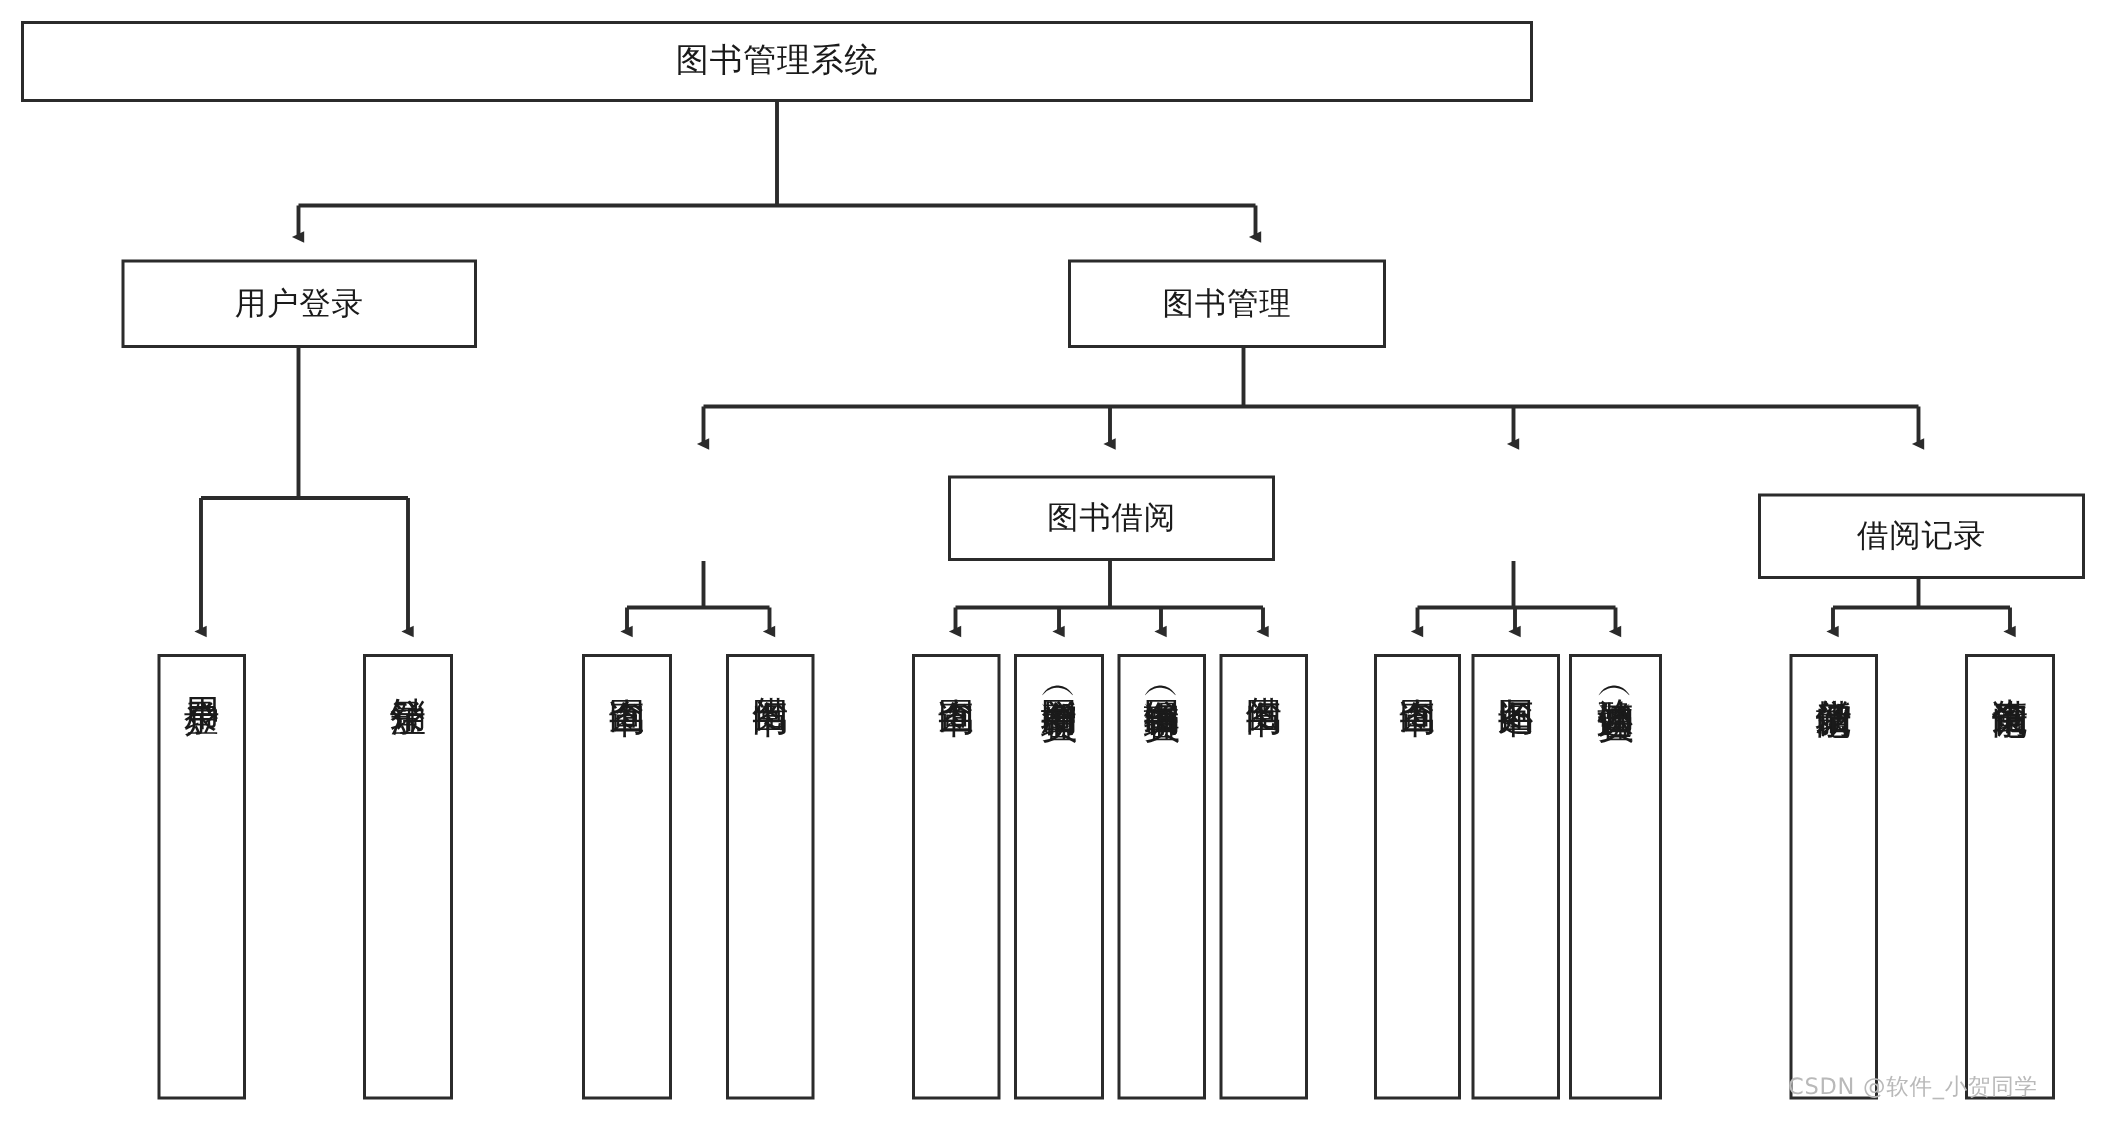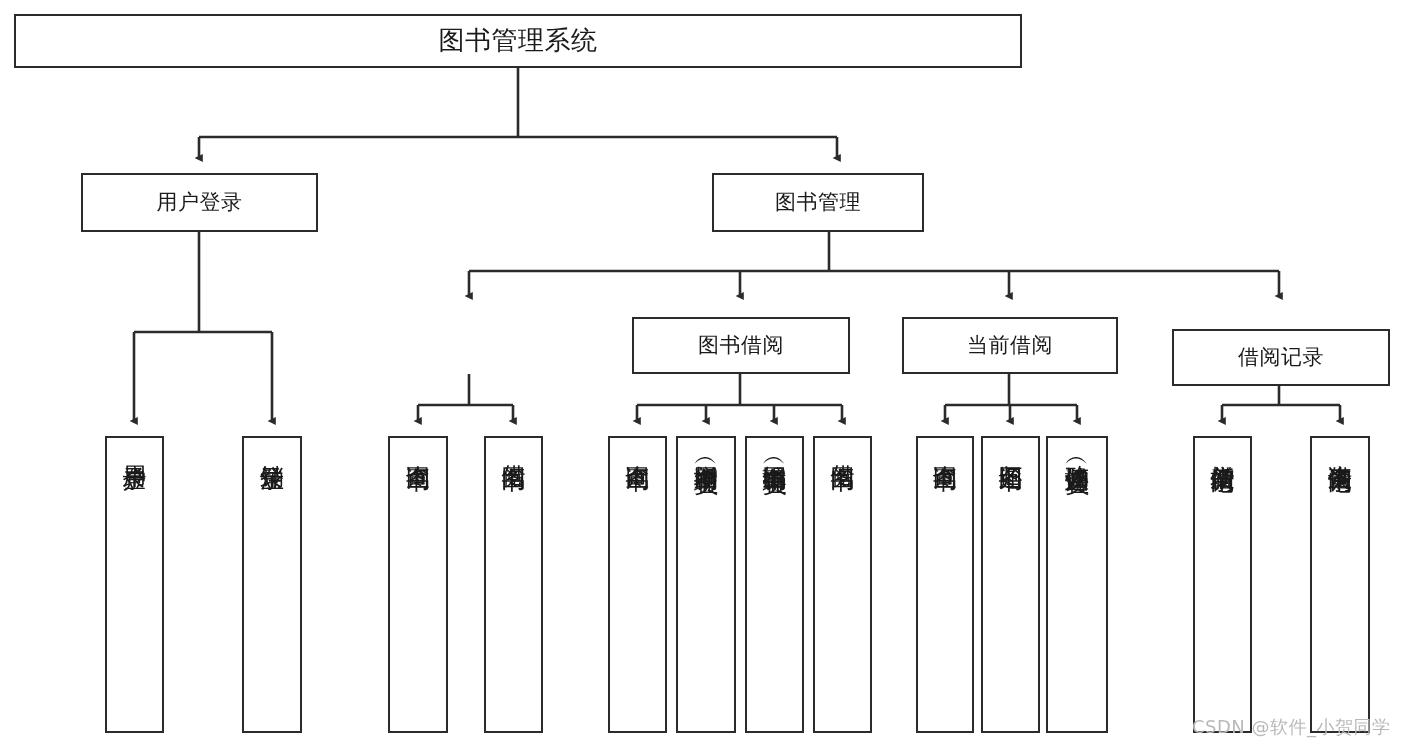--- a/index.html
+++ b/index.html
@@ -39,37 +39,37 @@
     display: block;
     text-align: center;
     line-height: 1.06;
     letter-spacing: 0.5px;
   }
   .node.horizontal .lbl {
     font-size: 21px;
     writing-mode: horizontal-tb;
   }
   .node.root .lbl {
-    font-size: 26px;
+    font-size: 22px;
   }
   .node.vertical {
     align-items: flex-start;
     padding-top: 8px;
   }
   .node.vertical .lbl {
     writing-mode: vertical-rl;
     text-orientation: upright;
     font-size: 24px;
     line-height: 1.0;
     letter-spacing: 1px;
     white-space: nowrap;
   }
   .watermark {
     position: absolute;
-    font-size: 18px;
+    font-size: 15px;
     color: #b9b9b9;
     white-space: nowrap;
     letter-spacing: 0.5px;
   }
 </style>
 </head>
 <body>
 
 <div id="canvas">
 
@@ -133,23 +133,20 @@
   <div class="node horizontal" style="left:81px; top:173px; width:237px; height:59px;">
     <span class="lbl">用户登录</span>
   </div>
   <div class="node horizontal" style="left:712px; top:173px; width:212px; height:59px;">
     <span class="lbl">图书管理</span>
   </div>
 
   <div class="node horizontal" style="left:632px; top:317px; width:218px; height:57px;">
     <span class="lbl">图书借阅</span>
   </div>
-  <div class="node horizontal" style="left:902px; top:317px; width:216px; height:57px;">
-    <span class="lbl">当前借阅</span>
-  </div>
   <div class="node horizontal" style="left:1172px; top:317px; width:218px; height:57px;margin-top:12px;">
     <span class="lbl">借阅记录</span>
   </div>
 
   <div class="node vertical" style="left:105px; top:436px; width:59px; height:297px;">
     <span class="lbl">用户登录</span>
   </div>
   <div class="node vertical" style="left:242px; top:436px; width:60px; height:297px;">
     <span class="lbl">注销登录</span>
   </div>

